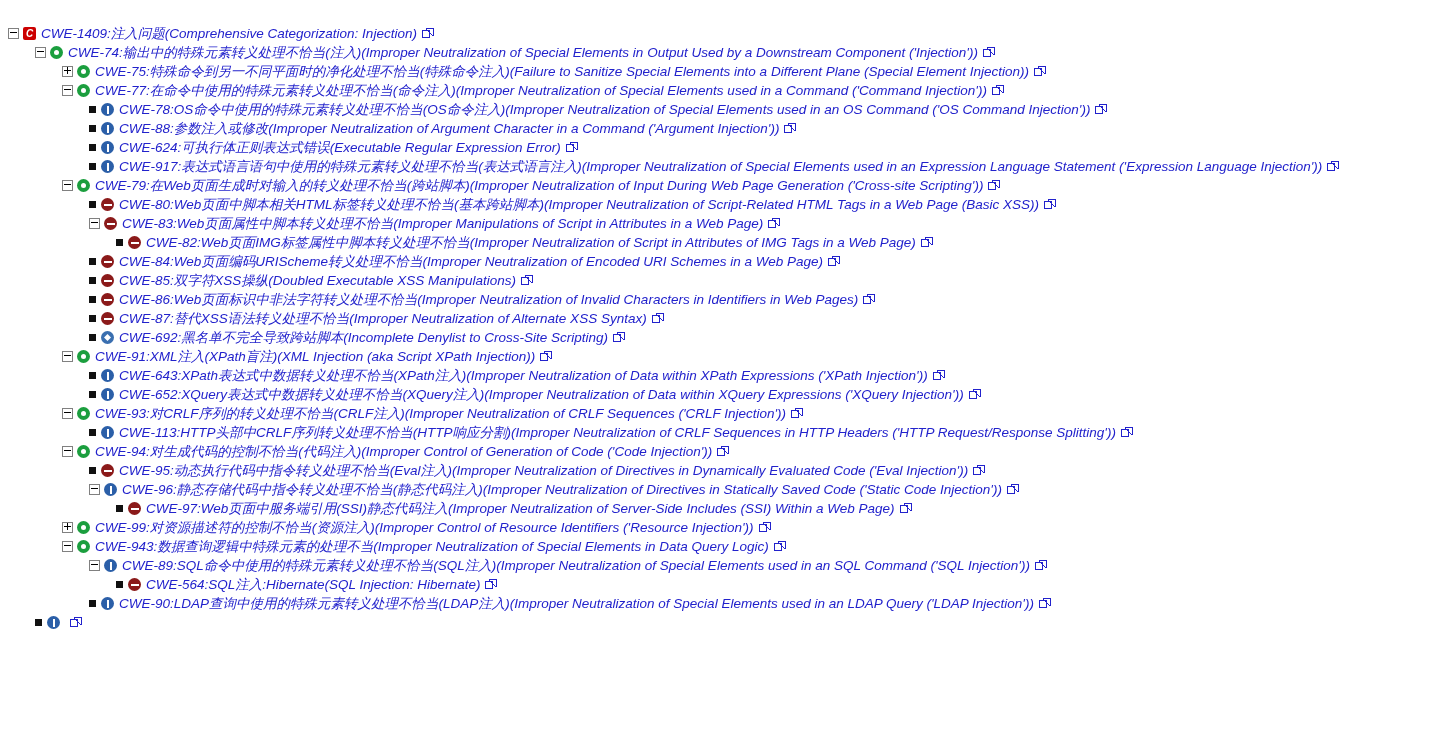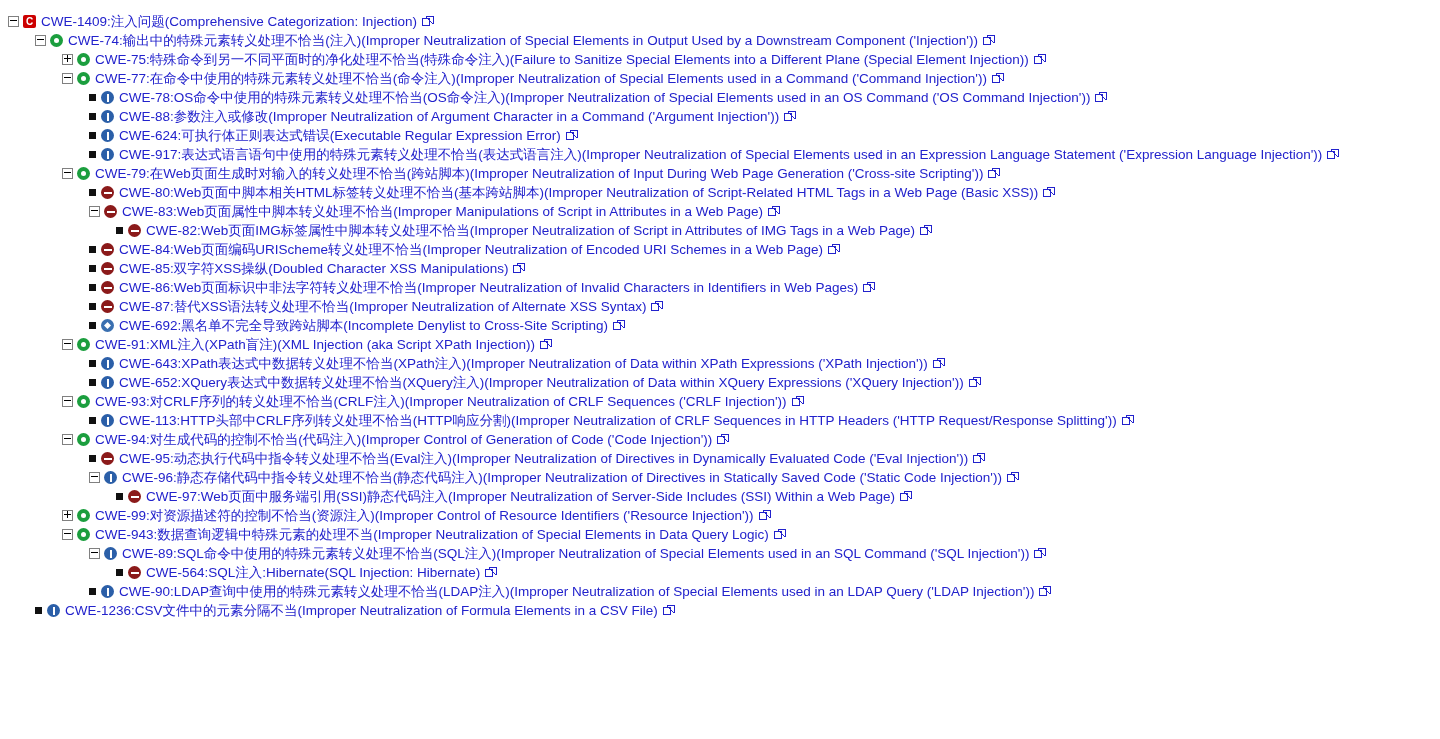--- a/index.html
+++ b/index.html
@@ -10,21 +10,22 @@
   }
   body {
     width: 1440px;
     height: 739px;
     overflow: hidden;
     font-size: 13.5px;
     color: #2222cc;
   }
   .tree {
     position: relative;
-    padding-top: 12px;
+    padding-top: 24px;
+    font-style: italic;
   }
   .row {
     display: flex;
     align-items: center;
     white-space: nowrap;
     height: 19px;
     line-height: 19px;
   }
   .indent {
     display: inline-block;
@@ -250,21 +251,21 @@
       <span class="indent" style="width: 89px;"></span>
       <span class="bullet"></span>
       <span class="tico var"></span>
       <span class="label">CWE-84:Web页面编码URIScheme转义处理不恰当(Improper Neutralization of Encoded URI Schemes in a Web Page)</span>
       <span class="ext"></span>
     </div>
     <div class="row">
       <span class="indent" style="width: 89px;"></span>
       <span class="bullet"></span>
       <span class="tico var"></span>
-      <span class="label">CWE-85:双字符XSS操纵(Doubled Character XSS Manipulations)</span>
+      <span class="label">CWE-85:双字符XSS操纵(Doubled Executable XSS Manipulations)</span>
       <span class="ext"></span>
     </div>
     <div class="row">
       <span class="indent" style="width: 89px;"></span>
       <span class="bullet"></span>
       <span class="tico var"></span>
       <span class="label">CWE-86:Web页面标识中非法字符转义处理不恰当(Improper Neutralization of Invalid Characters in Identifiers in Web Pages)</span>
       <span class="ext"></span>
     </div>
     <div class="row">
@@ -376,16 +377,15 @@
       <span class="indent" style="width: 89px;"></span>
       <span class="bullet"></span>
       <span class="tico base"></span>
       <span class="label">CWE-90:LDAP查询中使用的特殊元素转义处理不恰当(LDAP注入)(Improper Neutralization of Special Elements used in an LDAP Query ('LDAP Injection'))</span>
       <span class="ext"></span>
     </div>
     <div class="row">
       <span class="indent" style="width: 35px;"></span>
       <span class="bullet"></span>
       <span class="tico base"></span>
-      <span class="label">CWE-1236:CSV文件中的元素分隔不当(Improper Neutralization of Formula Elements in a CSV File)</span>
       <span class="ext"></span>
     </div>
   </div>
 
 </body></html>

